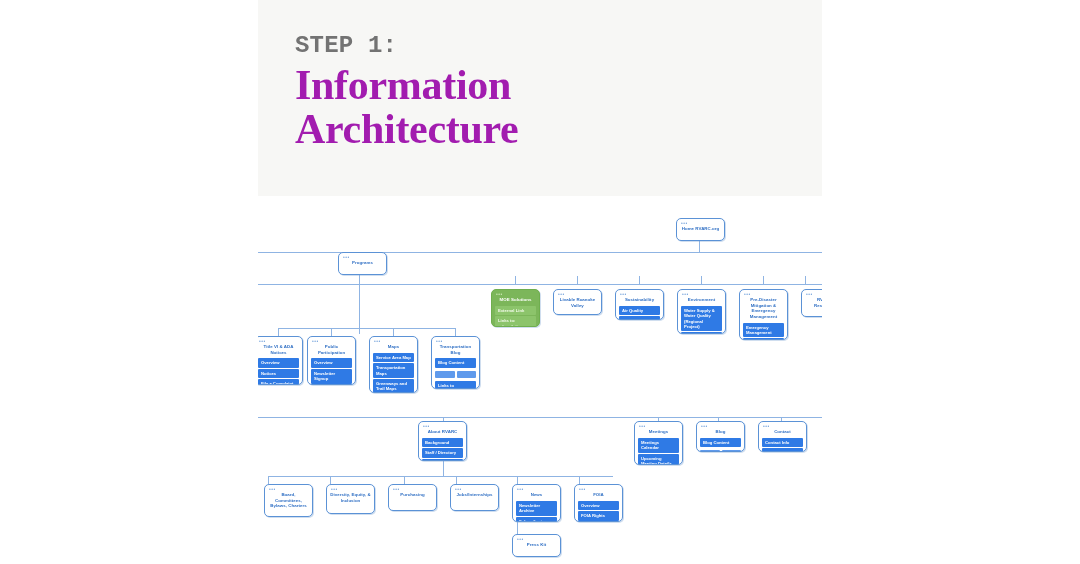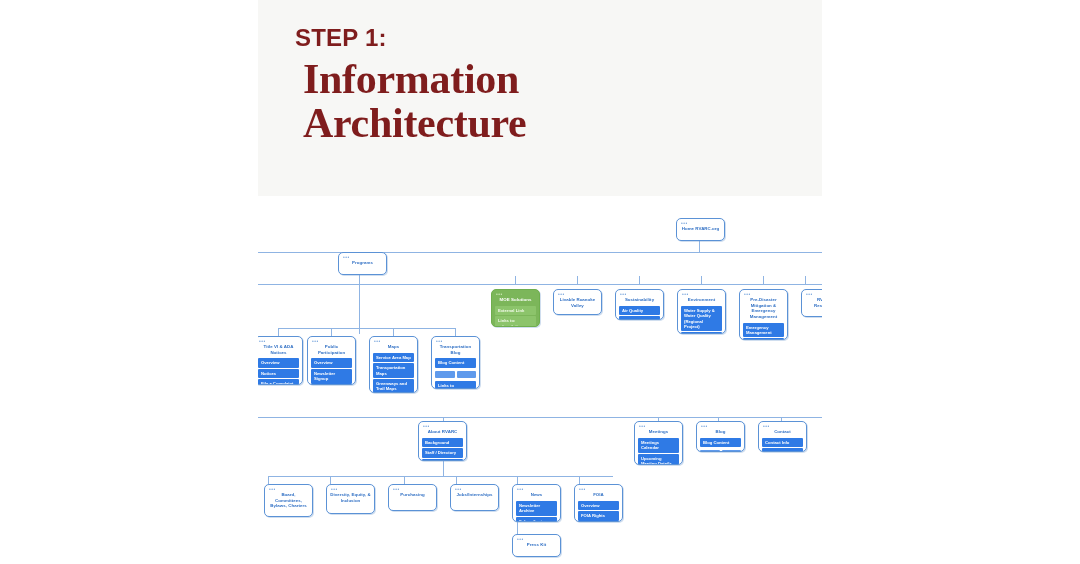--- a/index.html
+++ b/index.html
@@ -13,35 +13,35 @@
 
   
   .slide{
     position:absolute;left:258px;top:0;width:564px;height:564px;
     background:#f7f7f5;overflow:hidden;
   }
 
   
   .hdr{position:absolute;left:37px;top:25px;width:500px;}
   .step{
-    font-family:Liberation Sans, sans-serif;
+    font-family:Liberation Mono, monospace;
     font-weight:700;
     font-size:24px;
     letter-spacing:.2px;
-    color:#7f1d1d;
-    margin:0 0 6px 0;
+    color:#737373;
+    margin:8px 0 6px 0;
     line-height:1.05;
   }
   .title{
     font-family:"Liberation Serif", serif;
     font-weight:700;
     font-size:42px;
     line-height:1.04;
-    color:#7f1d1d;
-    margin:8px;
+    color:#a21caf;
+    margin:0;
     max-width:270px;
     letter-spacing:-.3px;
   }
   .blurb{
     position:absolute;left:349px;top:28px;width:185px;
     font-size:14.4px;
     line-height:1.32;
     color:#2a2a28;
   }
 

